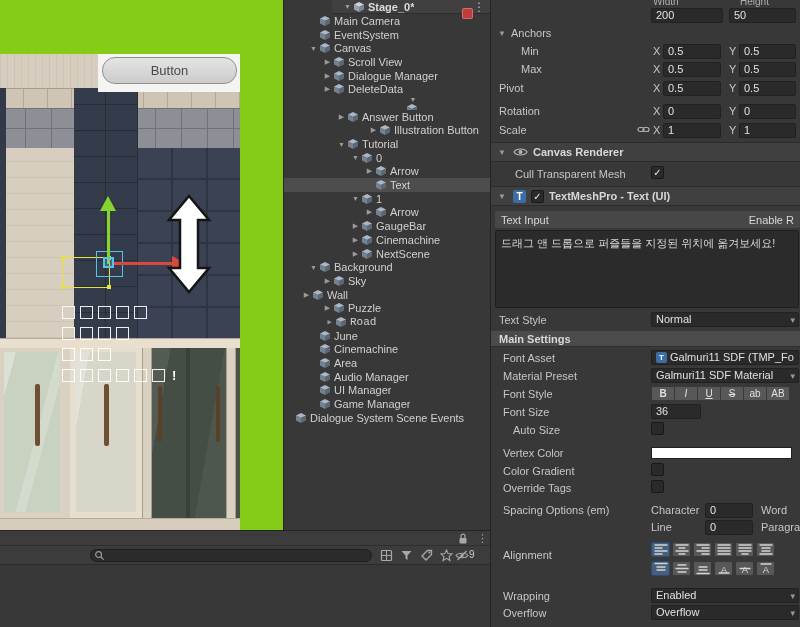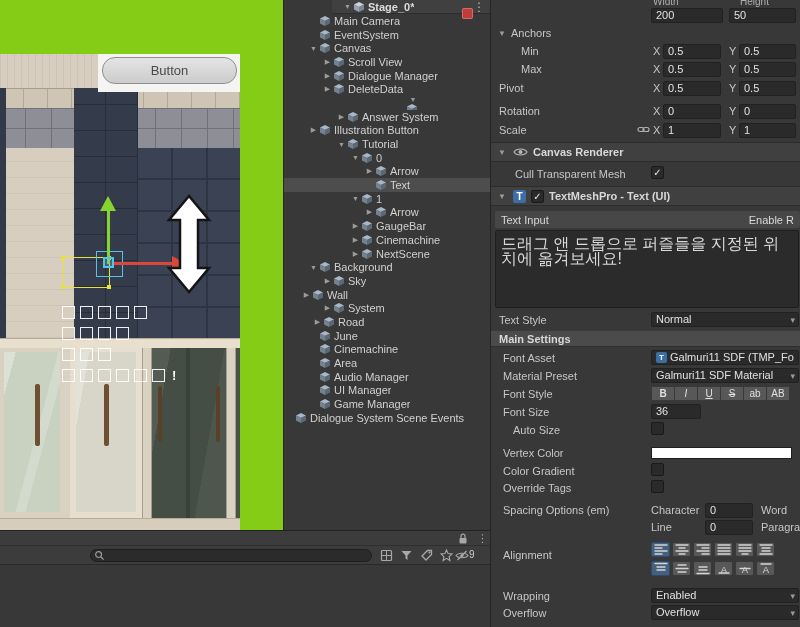--- a/index.html
+++ b/index.html
@@ -106,21 +106,21 @@
   .iheader .htitle{font-weight:bold;color:#d8d8d8;font-size:11px;}
   .hcbx{width:13px;height:13px;background:#2a2a2a;border:1px solid #191919;border-radius:2px;color:#e8e8e8;
     font-size:10px;line-height:12px;text-align:center;}
   .ticon{width:13px;height:13px;background:#3a6ea5;border-radius:2px;color:#fff;font-weight:bold;
     font-size:10px;line-height:13px;text-align:center;}
   .ticon.mini{width:11px;height:11px;font-size:8px;line-height:11px;flex:none;}
   .ibar{position:absolute;background:#474747;border-radius:2px;display:flex;align-items:center;
     padding:0 6px;color:#d8d8d8;height:17px;}
   .ibar .right-lbl{margin-left:auto;white-space:nowrap;overflow:hidden;}
   #text-area{position:absolute;left:4px;right:1px;top:230px;height:78px;background:#2b2b2b;
-    border:1px solid #1f1f1f;border-radius:2px;color:#d9d9d9;padding:5px;line-height:15px;font-size:16px;}
+    border:1px solid #1f1f1f;border-radius:2px;color:#d9d9d9;padding:5px;line-height:15px;font-size:11px;}
   #main-settings-bar{position:absolute;left:0;right:0;top:330px;height:17px;background:#4b4b4b;
     border-top:1px solid #3a3a3a;border-bottom:1px solid #2f2f2f;font-weight:bold;color:#d8d8d8;
     line-height:16px;padding-left:8px;}
   .objfield{display:flex;align-items:center;gap:3px;}
   #font-style-buttons{position:absolute;left:160px;top:386px;height:15px;display:flex;}
   .fstyle-btn{height:15px;min-width:24px;padding:0 2px;background:#585858;border:1px solid #393939;
     margin-right:-1px;color:#e0e0e0;font-size:10px;line-height:13px;text-align:center;}
   .fs-b{font-weight:bold;}
   .fs-i{font-style:italic;}
   .fs-u{text-decoration:underline;}
@@ -291,23 +291,23 @@
           </svg>
           <span class="h-label">Item</span>
         </div>
         <div class="h-row" style="padding-left: 52px;">
           <span class="fold">▶</span>
           <svg width="12" height="12" viewBox="0 0 12 12">
             <polygon points="6,1 11,3.5 6,6 1,3.5" fill="#a8b6c6"></polygon>
             <polygon points="1,3.5 6,6 6,11 1,8.5" fill="#74828f"></polygon>
             <polygon points="11,3.5 6,6 6,11 11,8.5" fill="#5b6875"></polygon>
           </svg>
-          <span class="h-label">Answer System</span>
-        </div>
-        <div class="h-row" style="padding-left: 24px;">
+          <span class="h-label">Answer Button</span>
+        </div>
+        <div class="h-row" style="padding-left: 84px;">
           <span class="fold">▶</span>
           <svg width="12" height="12" viewBox="0 0 12 12">
             <polygon points="6,1 11,3.5 6,6 1,3.5" fill="#a8b6c6"></polygon>
             <polygon points="1,3.5 6,6 6,11 1,8.5" fill="#74828f"></polygon>
             <polygon points="11,3.5 6,6 6,11 11,8.5" fill="#5b6875"></polygon>
           </svg>
           <span class="h-label">Illustration Button</span>
         </div>
         <div class="h-row" style="padding-left: 52px;">
           <span class="fold">▼</span>
@@ -417,23 +417,23 @@
           </svg>
           <span class="h-label">Wall</span>
         </div>
         <div class="h-row" style="padding-left: 38px;">
           <span class="fold">▶</span>
           <svg width="12" height="12" viewBox="0 0 12 12">
             <polygon points="6,1 11,3.5 6,6 1,3.5" fill="#a8b6c6"></polygon>
             <polygon points="1,3.5 6,6 6,11 1,8.5" fill="#74828f"></polygon>
             <polygon points="11,3.5 6,6 6,11 11,8.5" fill="#5b6875"></polygon>
           </svg>
-          <span class="h-label">System</span>
-        </div>
-        <div class="h-row" style="padding-left: 28px;">
+          <span class="h-label">Puzzle</span>
+        </div>
+        <div class="h-row" style="padding-left: 40px; font-family: Liberation Mono, monospace;">
           <span class="fold">▶</span>
           <svg width="12" height="12" viewBox="0 0 12 12">
             <polygon points="6,1 11,3.5 6,6 1,3.5" fill="#a8b6c6"></polygon>
             <polygon points="1,3.5 6,6 6,11 1,8.5" fill="#74828f"></polygon>
             <polygon points="11,3.5 6,6 6,11 11,8.5" fill="#5b6875"></polygon>
           </svg>
           <span class="h-label">Road</span>
         </div>
         <div class="h-row" style="padding-left: 24px;">
           <span class="fold"></span>

